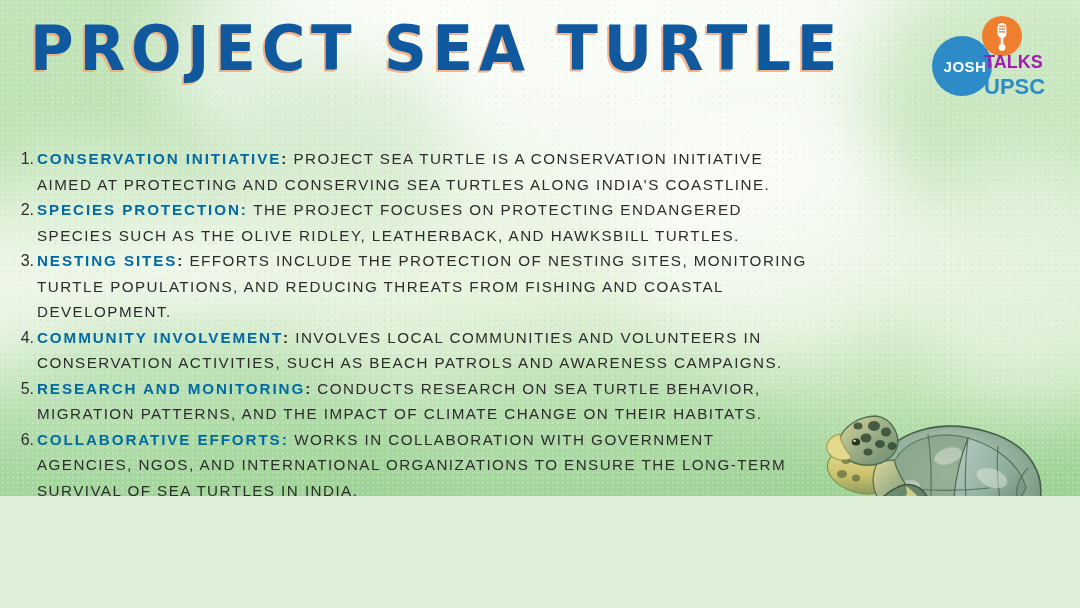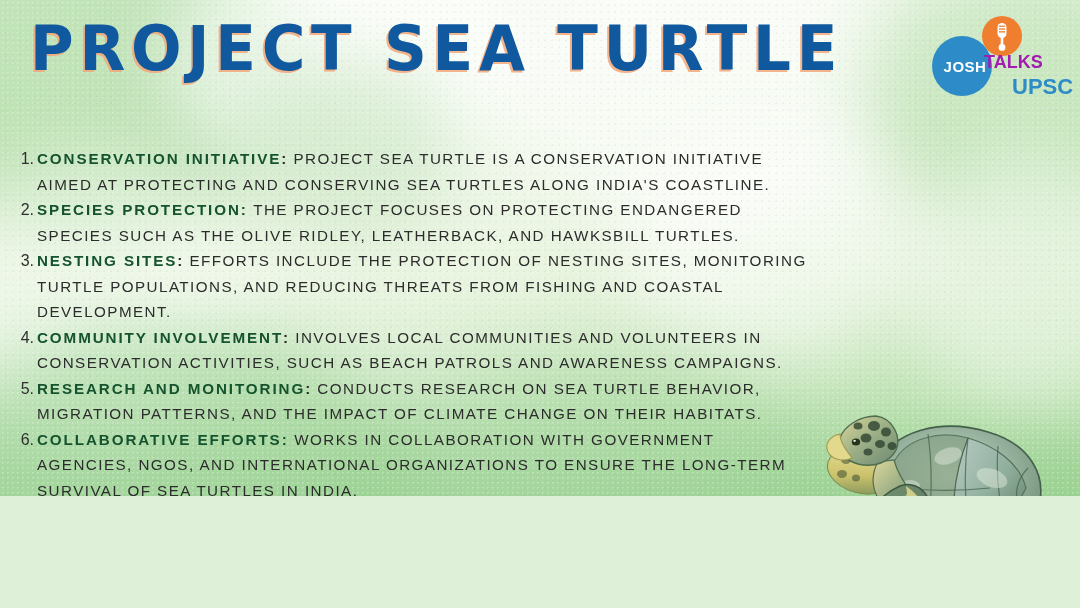--- a/index.html
+++ b/index.html
@@ -73,21 +73,21 @@
     z-index:3;padding-left:6px;box-sizing:border-box;
   }
   .logo-talks{
     position:absolute;left:62px;top:38px;
     color:#a21caf;font-size:18px;font-weight:bold;letter-spacing:0px;
     font-family:"Liberation Sans", sans-serif;z-index:3;
   }
   .logo-upsc{
     position:absolute;left:62px;top:60px;
     color:#2d8cc8;font-size:22px;font-weight:bold;letter-spacing:0px;
-    font-family:"Liberation Sans", sans-serif;z-index:3;margin-left:28px;
+    font-family:"Liberation Sans", sans-serif;z-index:3;
   }
   .logo-mic-circle{
     position:absolute;left:60px;top:2px;width:40px;height:40px;border-radius:50%;
     background:#ef7f2f;z-index:2;
   }
   .logo-mic-glyph{position:absolute;left:60px;top:2px;width:40px;height:40px;z-index:4;}
 
   
   #list{
     position:absolute;left:8px;top:146px;width:800px;
@@ -98,21 +98,21 @@
     width:26px;min-width:26px;text-align:right;
     font-size:16px;color:#2f2f2f;line-height:25.5px;
     letter-spacing:0px;padding-right:3px;
   }
   .body{
     font-size:15.2px;line-height:25.5px;color:#2c2c2c;
     letter-spacing:1.45px;text-transform:uppercase;
     font-weight:normal;
   }
   .lead{
-    color:#14532d;font-weight:bold;letter-spacing:1.9px;
+    color:#0369a1;font-weight:bold;letter-spacing:1.9px;
   }
   .lead-colon{color:#2c2c2c;font-weight:bold;}
 
   
   #turtle{position:absolute;left:782px;top:382px;width:298px;height:226px;}
 </style>
 </head>
 <body>
 
 <div id="poster">

